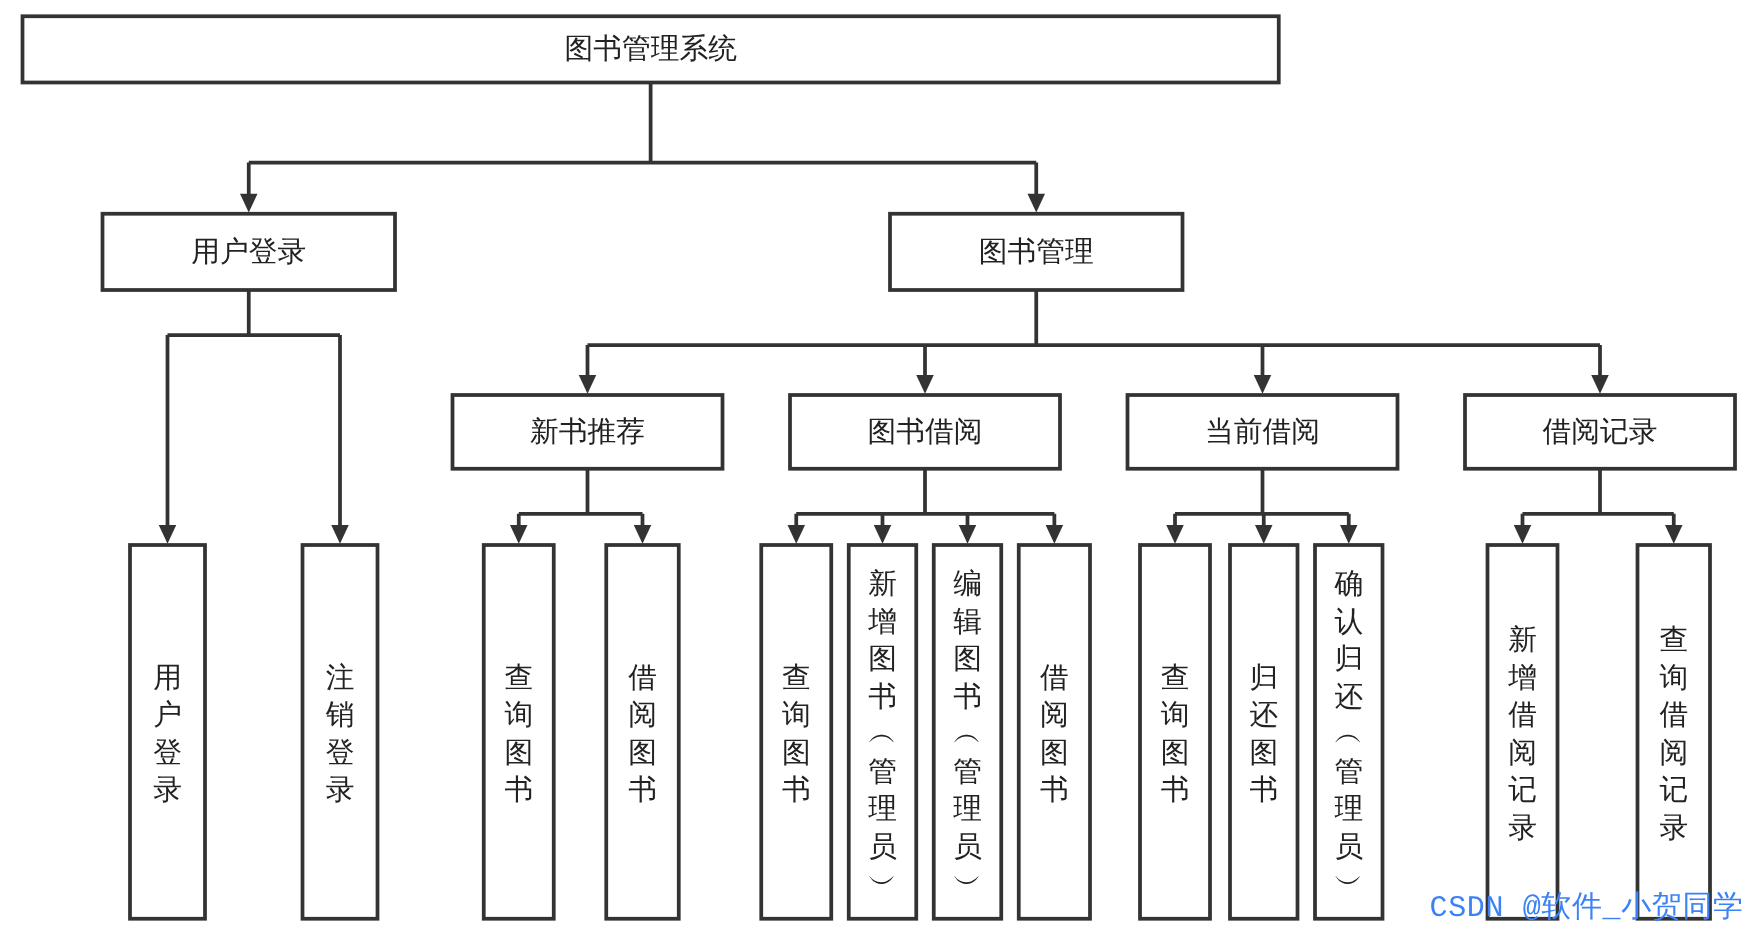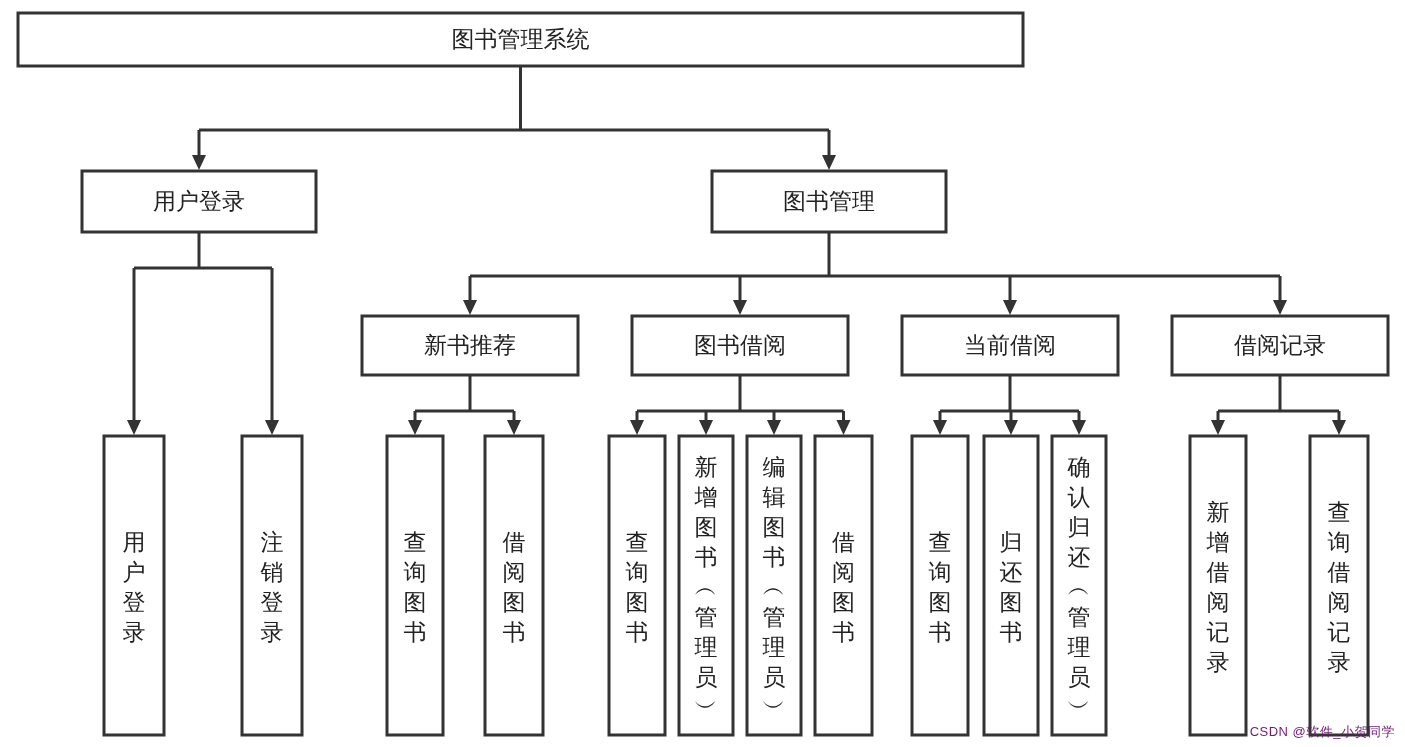--- a/index.html
+++ b/index.html
@@ -53,23 +53,23 @@
   .node-label-v {
     font-family: "Liberation Sans", "DejaVu Sans", sans-serif;
     font-size: 23px;
     fill: #222222;
     text-anchor: middle;
   }
   .watermark {
     position: absolute;
     right: 10px;
     bottom: 6px;
-    font-family: Liberation Sans, sans-serif;
-    font-size: 13px;
-    color: #701a75;
+    font-family: Liberation Mono, monospace;
+    font-size: 24px;
+    color: #3b82f6;
     letter-spacing: 0.5px;
     white-space: nowrap;
     pointer-events: none;
   }
 </style>
 </head>
 <body>
 
 <div id="diagram-root">
   <svg id="flowchart" viewBox="0 0 1405 747">

